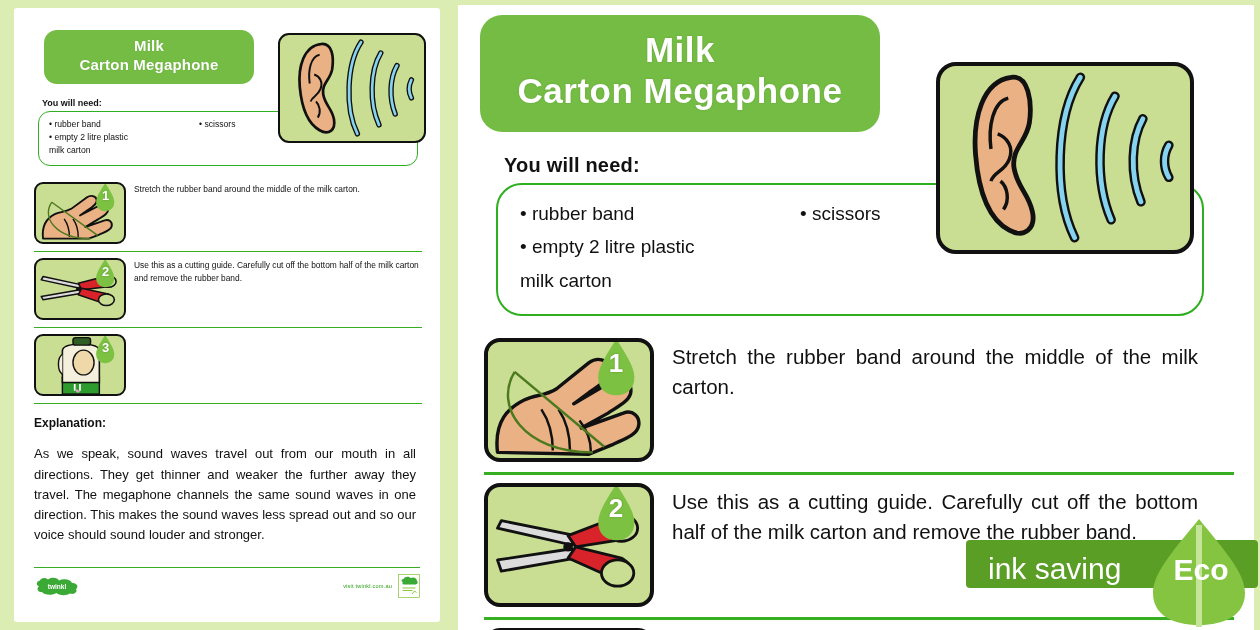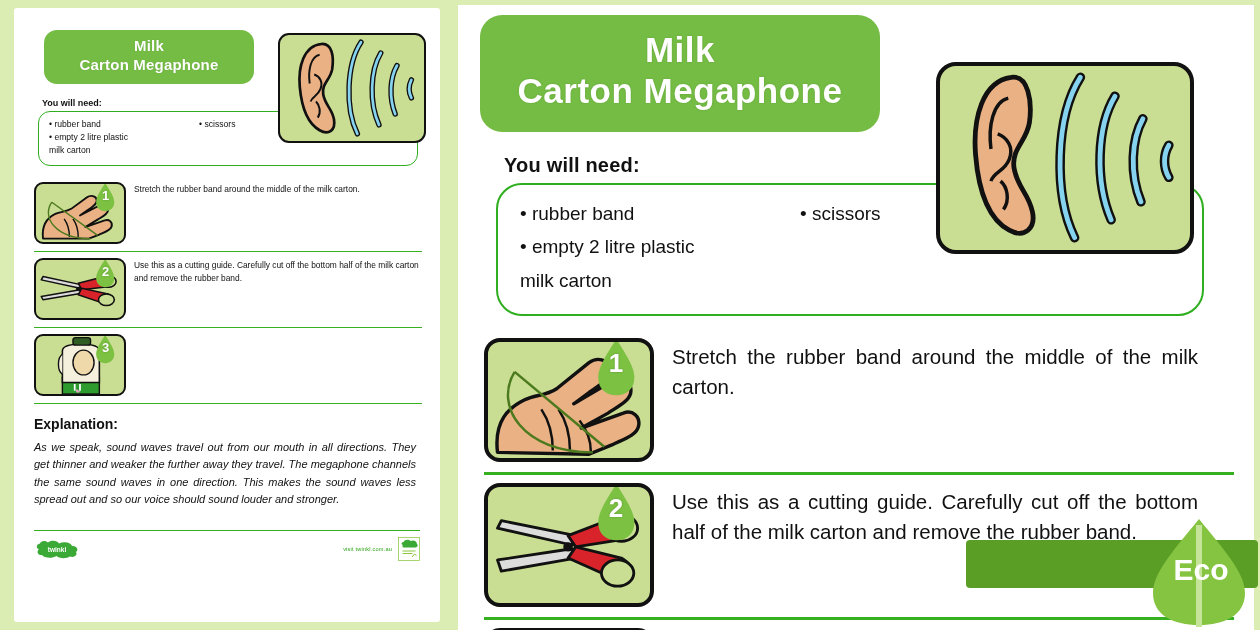--- a/index.html
+++ b/index.html
@@ -94,22 +94,22 @@
     position: relative;
     flex: 0 0 92px;
     width: 92px; height: 62px;
     background: #c9dd93;
     border: 2.2px solid #111;
     border-radius: 9px;
     overflow: hidden;
   }
   .t-step-text { font-size: 8.4px; line-height: 1.5; color: #111; padding-top: 1px; }
 
-  .t-expl-label { font-size: 14px; font-weight: bold; margin: 12px 0 7px 6px; color:#111; }
-  .t-expl-body  { font-size: 11px; line-height: 1.55; color:#111; margin: 0 10px 0 6px; text-align: justify; font-style: italic;}
+  .t-expl-label { font-size: 12px; font-weight: bold; margin: 12px 0 14px 6px; color:#111; }
+  .t-expl-body  { font-size: 13px; line-height: 1.55; color:#111; margin: 0 10px 0 6px; text-align: justify;}
 
   .t-footer-rule {
     margin: 22px 6px 0 6px;
     border-top: 1.6px solid #36af20;
   }
   .t-footer {
     display: flex; align-items: center; justify-content: space-between;
     margin: 6px 6px 0 6px;
   }
   .t-visit { font-size: 5.6px; color: #2da318; letter-spacing:.2px; }
@@ -475,20 +475,21 @@
             </div>
           </div>
           <div class="m-step-text">Use the top half of the carton as your megaphone. Remove the lid from the carton and speak into the hole. Use the handle to hold it to your mouth.</div>
         </div>
       </div>
 
     </div>
 
     <div class="eco-badge">
       <div class="eco-bar"></div>
+      <div class="eco-ink">ink saving</div>
       <svg class="eco-leaf" viewBox="0 0 96 110">
         <path d="M48 2 C74 34 94 56 94 76 C94 98 74 108 48 108 C22 108 2 98 2 76 C2 56 22 34 48 2 Z" fill="#85c440"></path>
         <path d="M48 8 L48 110" stroke="#c6e39a" stroke-width="6"></path>
       </svg>
       <div class="eco-word">Eco</div>
     </div>
   </div>
 
 </div>
 

